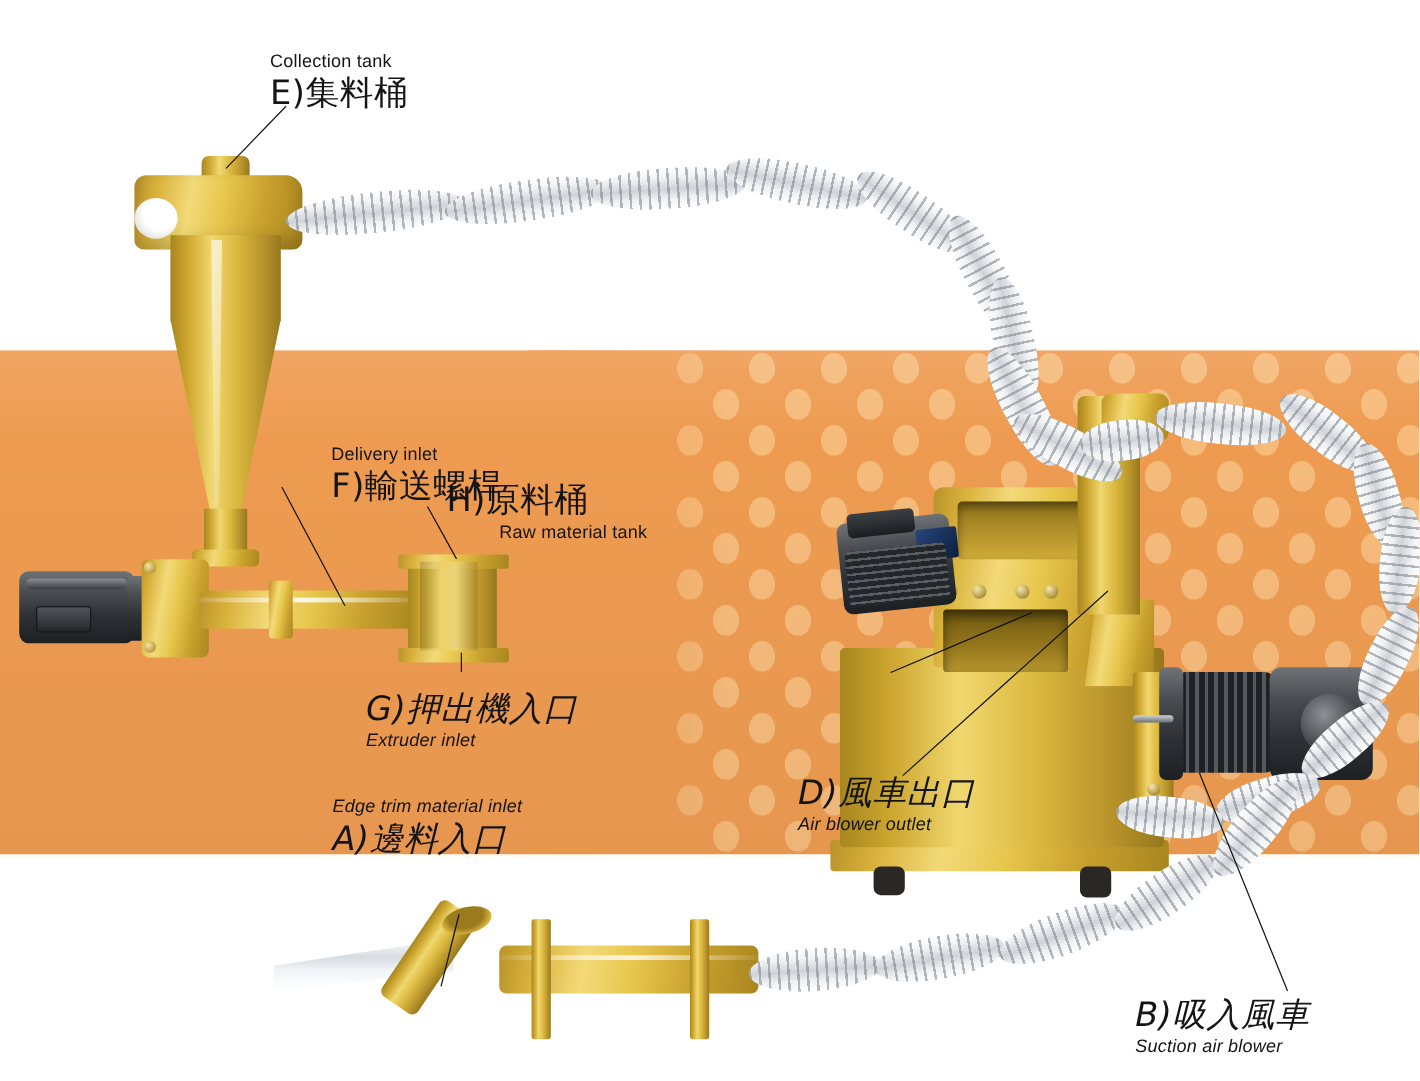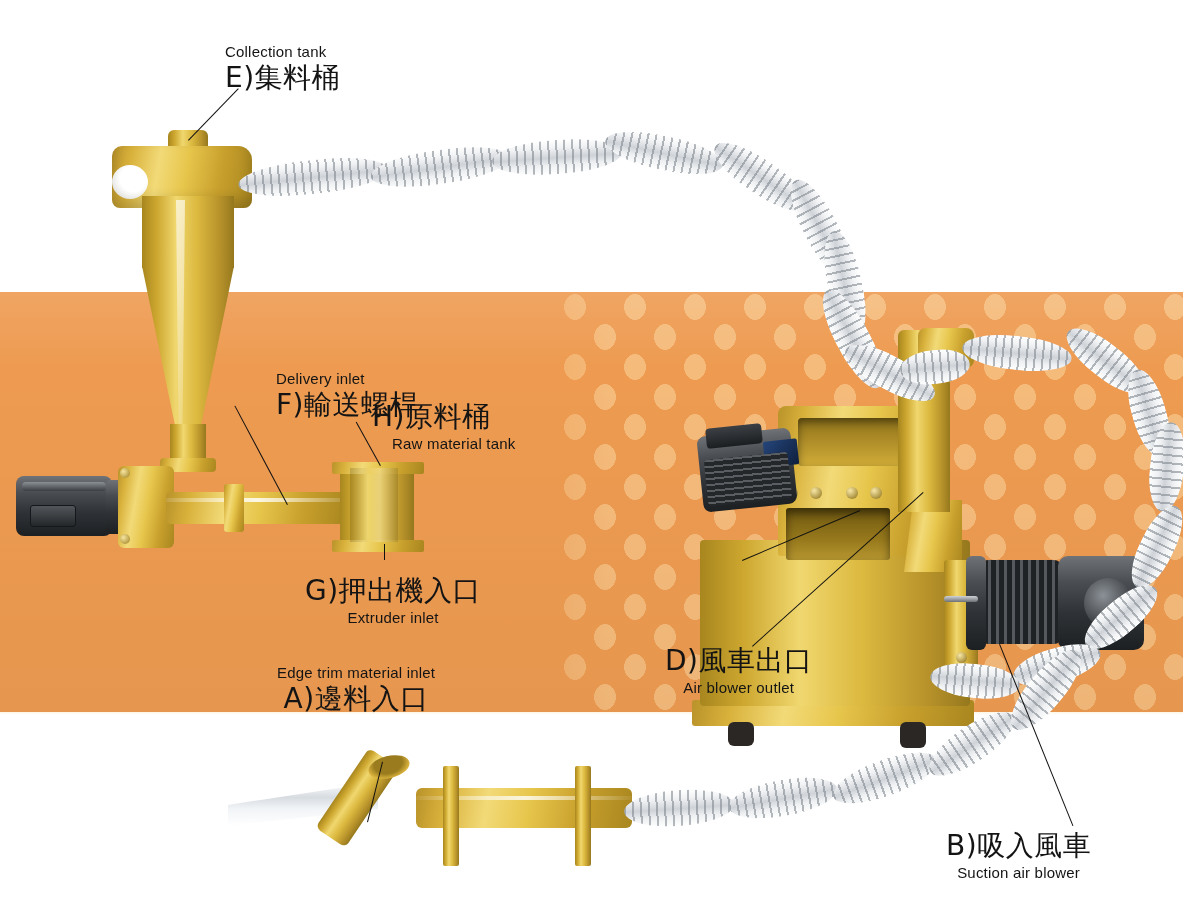--- a/index.html
+++ b/index.html
@@ -40,21 +40,21 @@
     background:
       repeating-linear-gradient(90deg, rgba(120,128,136,.55) 0 2px, rgba(255,255,255,0) 2px 8px),
       linear-gradient(to bottom,#ffffff 0%,#f2f3f5 22%,#cfd3d8 52%,#eef0f2 74%,#ffffff 100%);
     border-radius:50%/18px;
   }
 
   
   .lbl{position:absolute;color:#141414;white-space:nowrap;}
   .lbl .en{font-size:15px;line-height:19px;letter-spacing:.2px;}
   .lbl .cn{font-size:28px;line-height:34px;font-family:"DejaVu Sans","Liberation Sans",sans-serif;letter-spacing:.5px;}
-  .lbl.ctr{text-align:center;}
+  .lbl.ctr{font-style:italic;}
   .lead{position:absolute;background:#111;transform-origin:0 0;height:1.3px;}
 
   
   .film{
     position:absolute;
     background:linear-gradient(to bottom,rgba(255,255,255,.15) 0%,rgba(208,214,220,.85) 35%,rgba(240,243,246,.95) 60%,rgba(255,255,255,.2) 100%);
   }
 </style>
 </head>
 <body>
@@ -239,21 +239,21 @@
     <div class="cn">E)集料桶</div>
   </div>
 
   <div class="lbl" style="left:276px;top:503px;transform:translateY(-134px);">
     <div class="en">Delivery inlet</div>
     <div class="cn">F)輸送螺桿</div>
   </div>
 
   <div class="lbl" style="left:372px;top:400px;">
     <div class="cn">H)原料桶</div>
-    <div class="en" style="margin-left:20px;">Raw material tank</div>
+    <div class="en" style="margin-left:44px;">Raw material tank</div>
   </div>
 
   <div class="lbl ctr" style="left:305px;top:574px;">
     <div class="cn">G)押出機入口</div>
     <div class="en">Extruder inlet</div>
   </div>
 
   <div class="lbl ctr" style="left:277px;top:663px;">
     <div class="en">Edge trim material inlet</div>
     <div class="cn">A)邊料入口</div>

